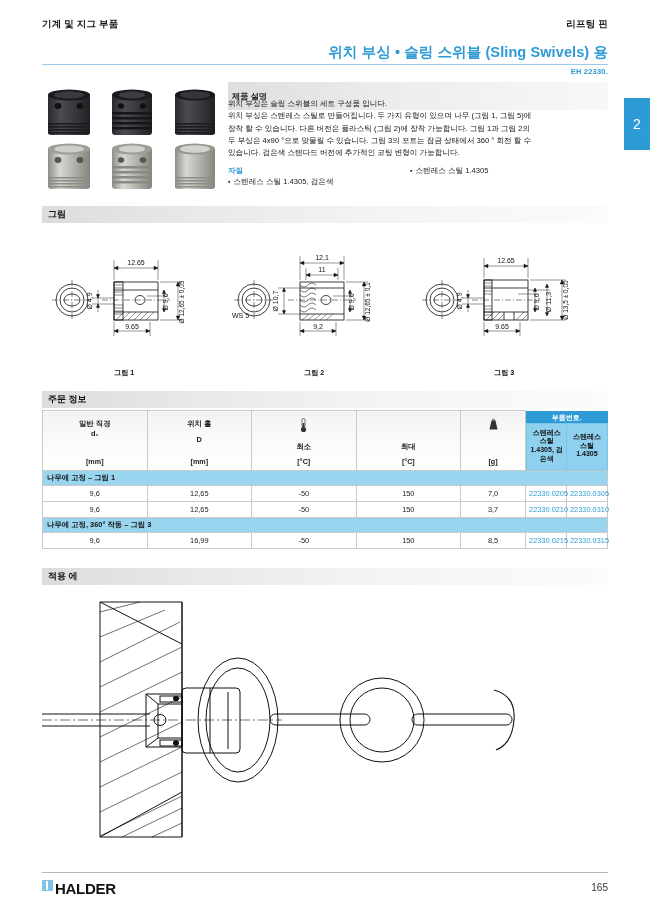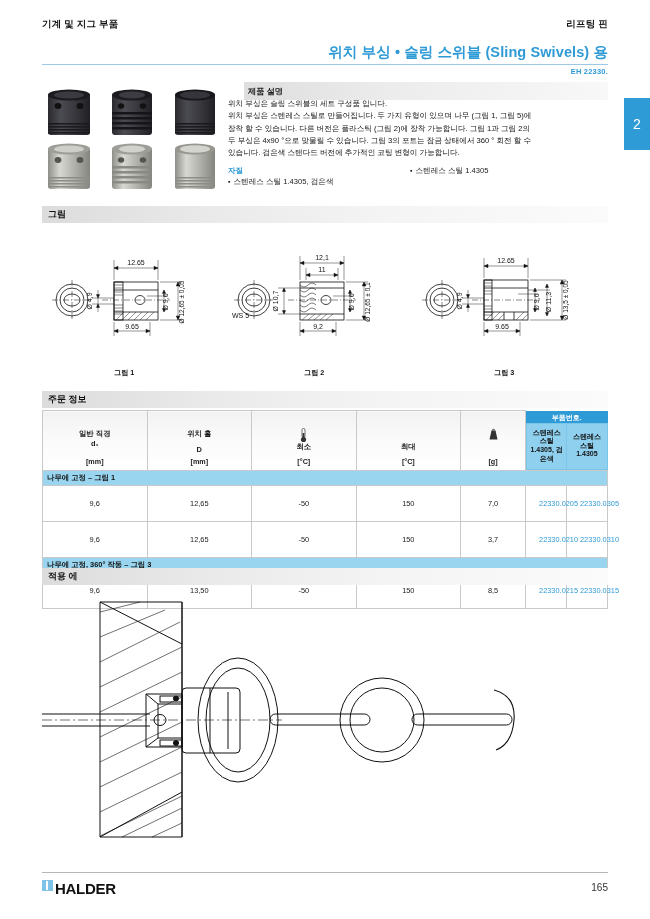--- a/index.html
+++ b/index.html
@@ -40,23 +40,23 @@
     background: linear-gradient(to right, #dcdcdc 0%, #e9e9e9 28%, #f4f4f4 60%, #fbfbfb 100%);
     display: flex; align-items: center;
   }
   .sec-bar span { font-size: 9px; font-weight: bold; padding-left: 6px; color: #111; }
 
   
   .photos { position: absolute; top: 85px; left: 42px; width: 180px; height: 112px; }
 
   
   .desc-bar {
-    position: absolute; top: 82px; left: 228px; right: 42px; height: 18px;
+    position: absolute; top: 82px; left: 228px; right: 42px; height: 28px;
     background: linear-gradient(to right, #dedede 0%, #ececec 40%, #f8f8f8 100%);
-    display: flex; align-items: center; margin-left: 16px;
+    display: flex; align-items: center;
   }
   .desc-bar span { font-size: 8.2px; font-weight: bold; padding-left: 4px; }
   .desc-body {
     position: absolute; top: 98px; left: 228px; right: 42px;
     font-size: 7.6px; line-height: 1.62; color: #111;
   }
   .mat-label { position: absolute; top: 166px; left: 228px; font-size: 7.6px; font-weight: bold; color: #2e9ad6; }
   .mat-list { position: absolute; top: 177px; left: 228px; font-size: 7.6px; }
   .mat-list2 { position: absolute; top: 166px; left: 410px; font-size: 7.6px; }
   .bullet::before { content: "\25AA"; font-size: 7px; margin-right: 3px; }
@@ -64,21 +64,21 @@
   
   .draw-area { position: absolute; top: 228px; left: 42px; right: 42px; height: 130px; }
   .fig { position: absolute; top: 0; width: 190px; height: 130px; }
   .fig svg { display: block; }
   .fig-caps { position: absolute; top: 368px; left: 42px; right: 42px; height: 12px; }
   .fig-cap { position: absolute; font-size: 7.2px; font-weight: bold; color: #111; }
 
   
   .tbl { position: absolute; left: 42px; right: 42px; top: 410px; }
   table { border-collapse: collapse; width: 100%; table-layout: fixed; font-size: 7.4px; }
-  td, th { border: 1px solid #c9c9c9; padding: 13px; }
+  td, th { border: 1px solid #c9c9c9; padding: 3px; }
 
   .hdr-cell {
     background: linear-gradient(to bottom, #f2f2f2 0%, #fafafa 45%, #ffffff 100%);
     height: 58px; vertical-align: top; text-align: center; position: relative;
     font-weight: bold; font-size: 7.4px;
   }
   .hdr-cell .t1 { display:block; padding-top: 5px; }
   .hdr-cell .t2 { display:block; padding-top: 6px; font-weight: bold; }
   .hdr-cell .unit { position: absolute; bottom: 4px; left: 0; right: 0; font-weight: bold; font-size: 7.2px; }
   .hdr-cell .mid { position: absolute; bottom: 18px; left: 0; right: 0; font-weight: bold; }
@@ -579,21 +579,21 @@
           <td>3,7</td>
           <td class="pn">22330.0210</td>
           <td class="pn">22330.0310</td>
         </tr>
 
         <tr class="grp-row">
           <td colspan="7">나무에 고정, 360° 작동 – 그림 3</td>
         </tr>
         <tr class="data-row">
           <td>9,6</td>
-          <td>13,50</td>
+          <td>16,99</td>
           <td>-50</td>
           <td>150</td>
           <td>8,5</td>
           <td class="pn">22330.0215</td>
           <td class="pn">22330.0315</td>
         </tr>
       </tbody>
     </table>
   </div>
 

